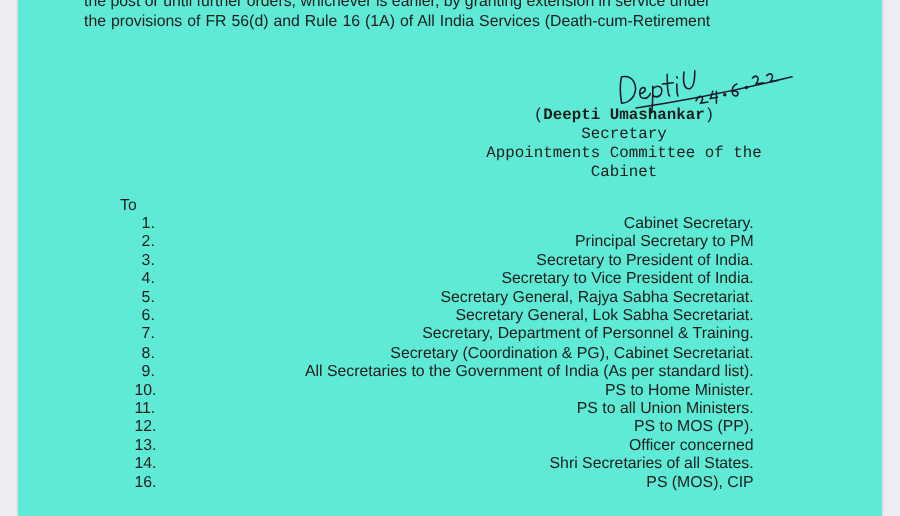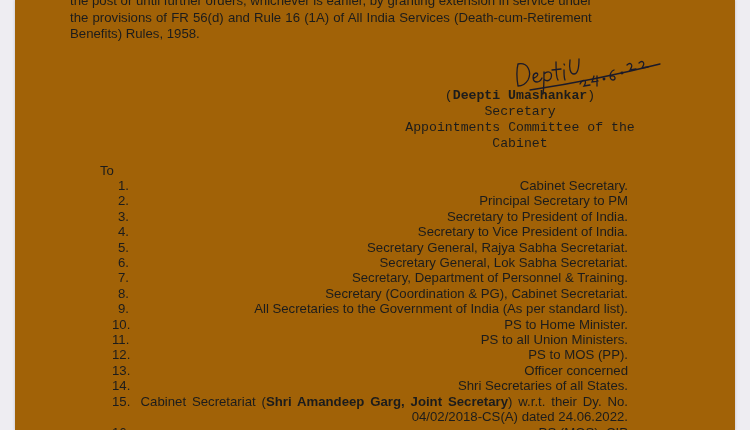--- a/index.html
+++ b/index.html
@@ -4,21 +4,21 @@
   <style>
     * { margin: 0; padding: 0; box-sizing: border-box; }
     html, body {
       width: 750px; height: 430px; overflow: hidden;
       background: #eeedf2;
     }
     .page {
       position: absolute;
       left: 15px; top: 0;
       width: 720px; height: 430px;
-      background: #a16207;
+      background: #5eead4;
       box-shadow: -1px 0 2px #d6d5dc, 1px 0 2px #d6d5dc;
       overflow: hidden;
       font-family: "Liberation Sans", sans-serif;
       color: #1c1c1c;
       font-size: 13.2px;
     }
     .para {
       position: absolute;
       left: 55px; top: -7px;
       width: 395px;
@@ -61,21 +61,20 @@
     .wide-line { display: block; white-space: nowrap; word-spacing: 2.2px; }
   </style>
 </head>
 <body>
 
 <div class="page">
 
   <div class="para">
     <span>the post or until further orders, whichever is earlier, by granting extension in service under</span>
     <span style="word-spacing:0.5px">the provisions of FR 56(d) and Rule 16 (1A) of All India Services (Death-cum-Retirement</span>
-    <span>Benefits) Rules, 1958.</span>
   </div>
 
   <svg class="signature" viewBox="0 0 160 50">
     <g fill="none" stroke="#1a1a2a" stroke-width="1.3" stroke-linecap="round">
 
       <path d="M8 14 C6 22 7 30 8 36 M8 14 C18 12 22 22 18 30 C15 35 10 36 8 36"></path>
 
       <path d="M24 28 C28 27 29 23 26 23 C22 24 22 32 27 32 C29 32 31 30 32 28"></path>
 
       <path d="M34 22 C34 30 34 38 33 44 M34 24 C38 20 43 22 41 28 C39 32 35 31 34 29"></path>
@@ -157,25 +156,18 @@
       </li>
     <li class="shift">
         <span class="num">13.</span>
         <span class="txt">Officer concerned</span>
       </li>
     <li class="shift">
         <span class="num">14.</span>
         <span class="txt">Shri Secretaries of all States.</span>
       </li>
     <li class="shift">
-        <span class="num">15.</span>
-        <span class="txt">
-          <span class="wide-line"><span>Cabinet Secretariat (</span><b>Shri Amandeep Garg, Joint Secretary</b><span>) w.r.t. their Dy. No.</span></span>
-          <span style="display:block">04/02/2018-CS(A) dated 24.06.2022.</span>
-        </span>
-      </li>
-    <li class="shift">
         <span class="num">16.</span>
         <span class="txt">PS (MOS), CIP</span>
       </li>
   </ol>
 
 </div>
 
 </body></html>

